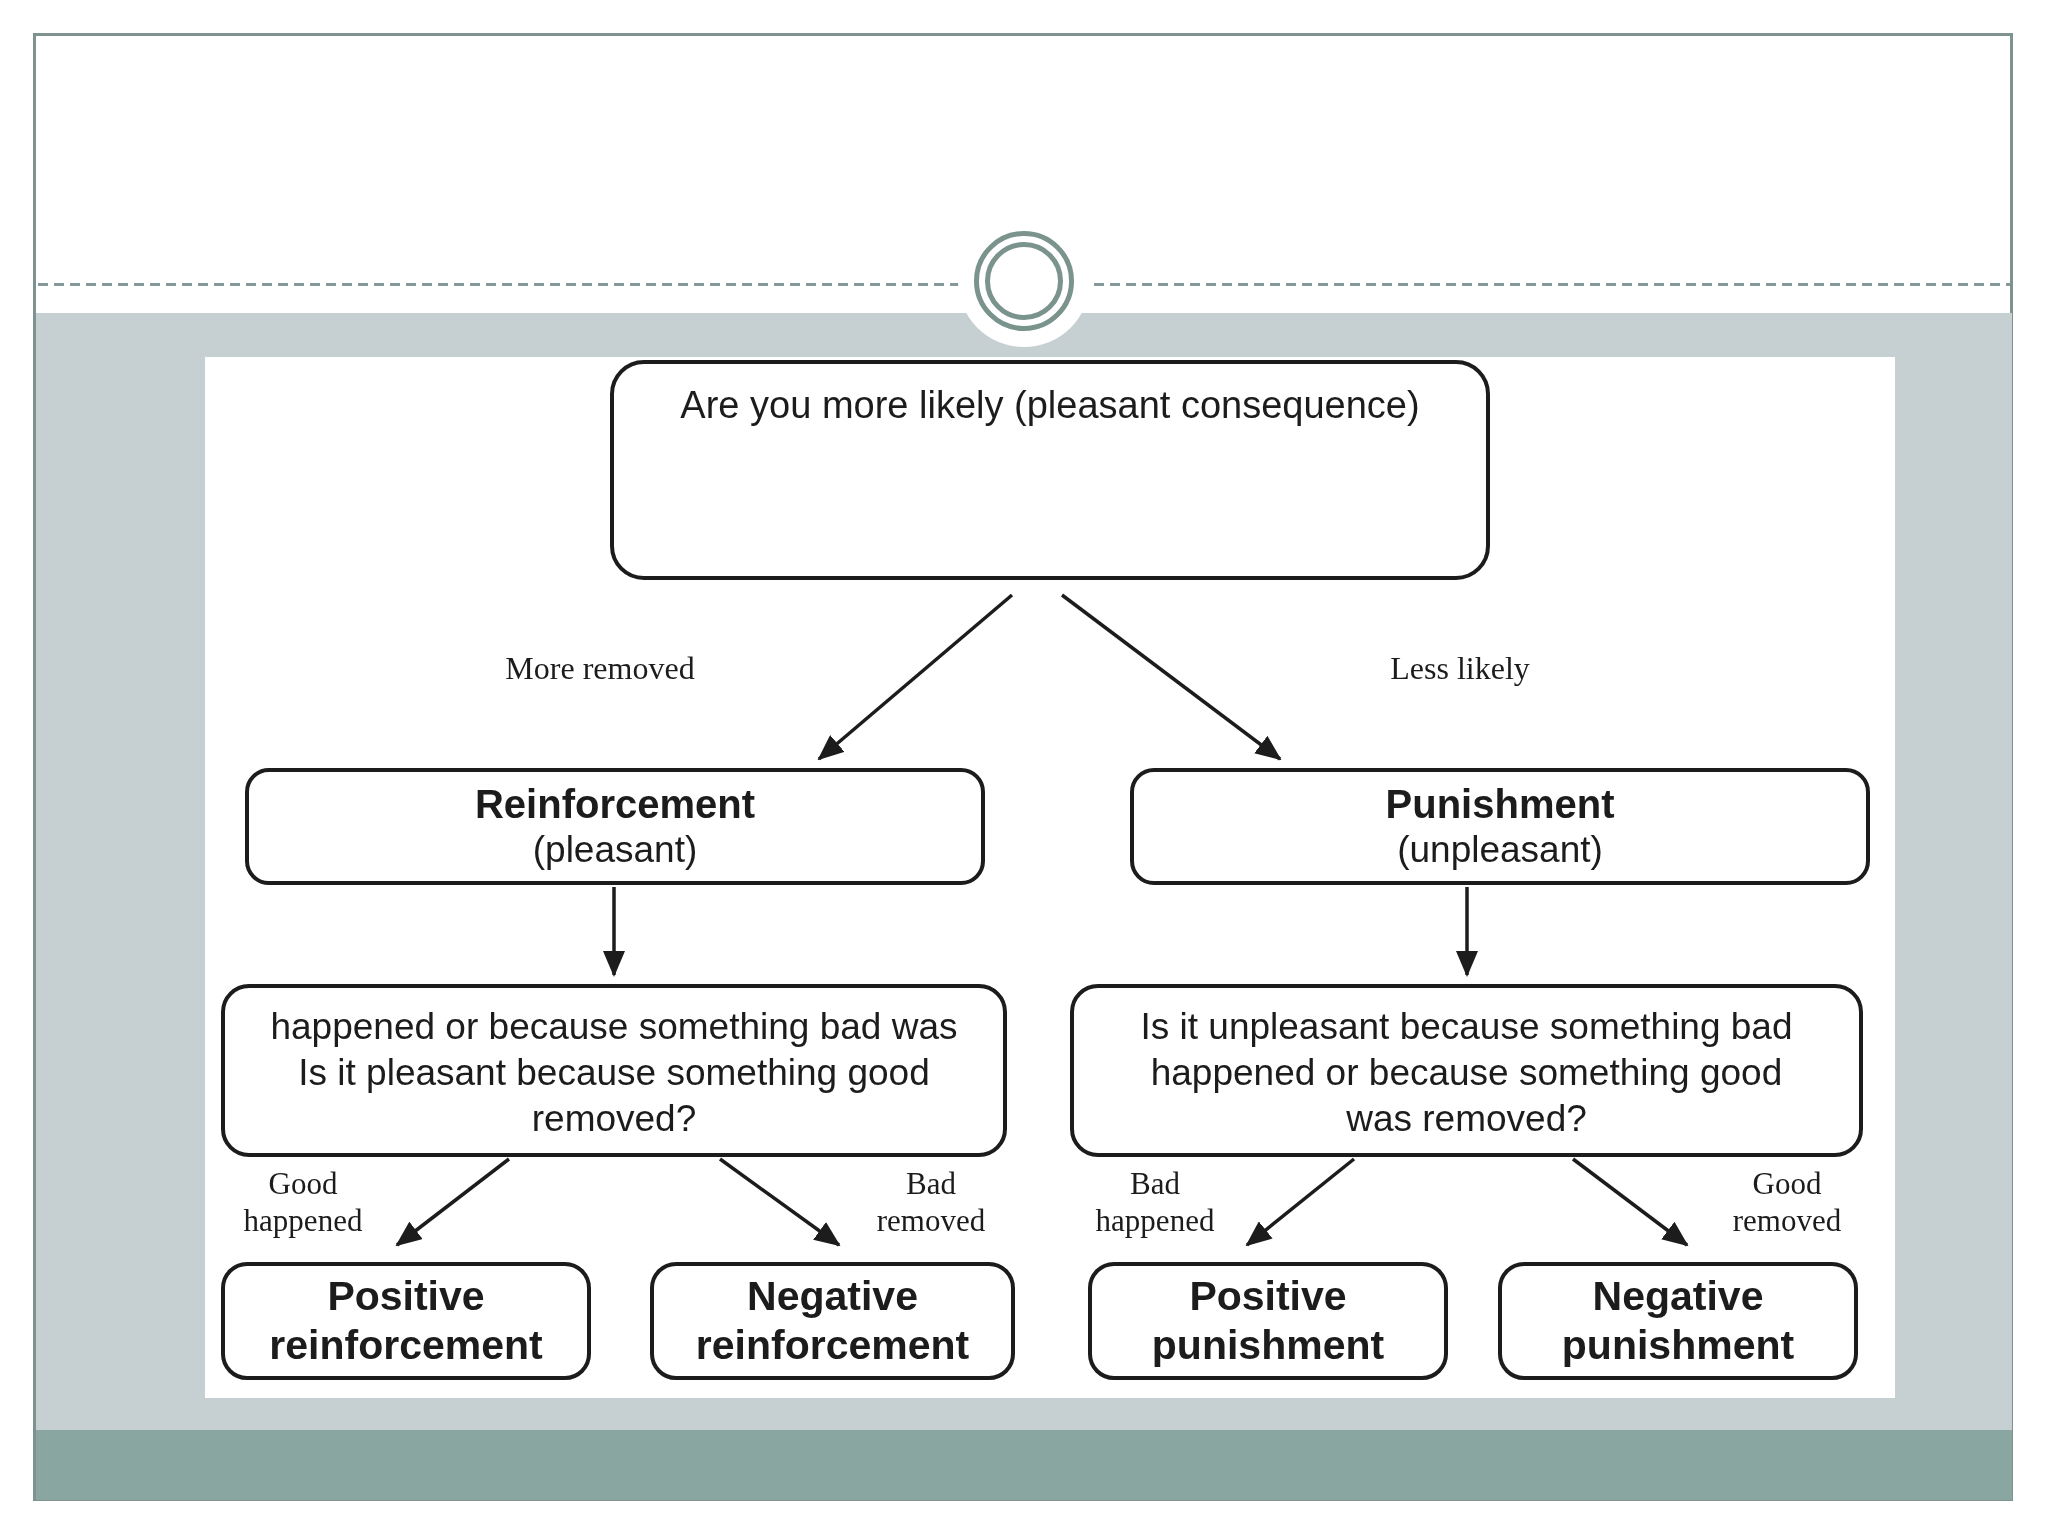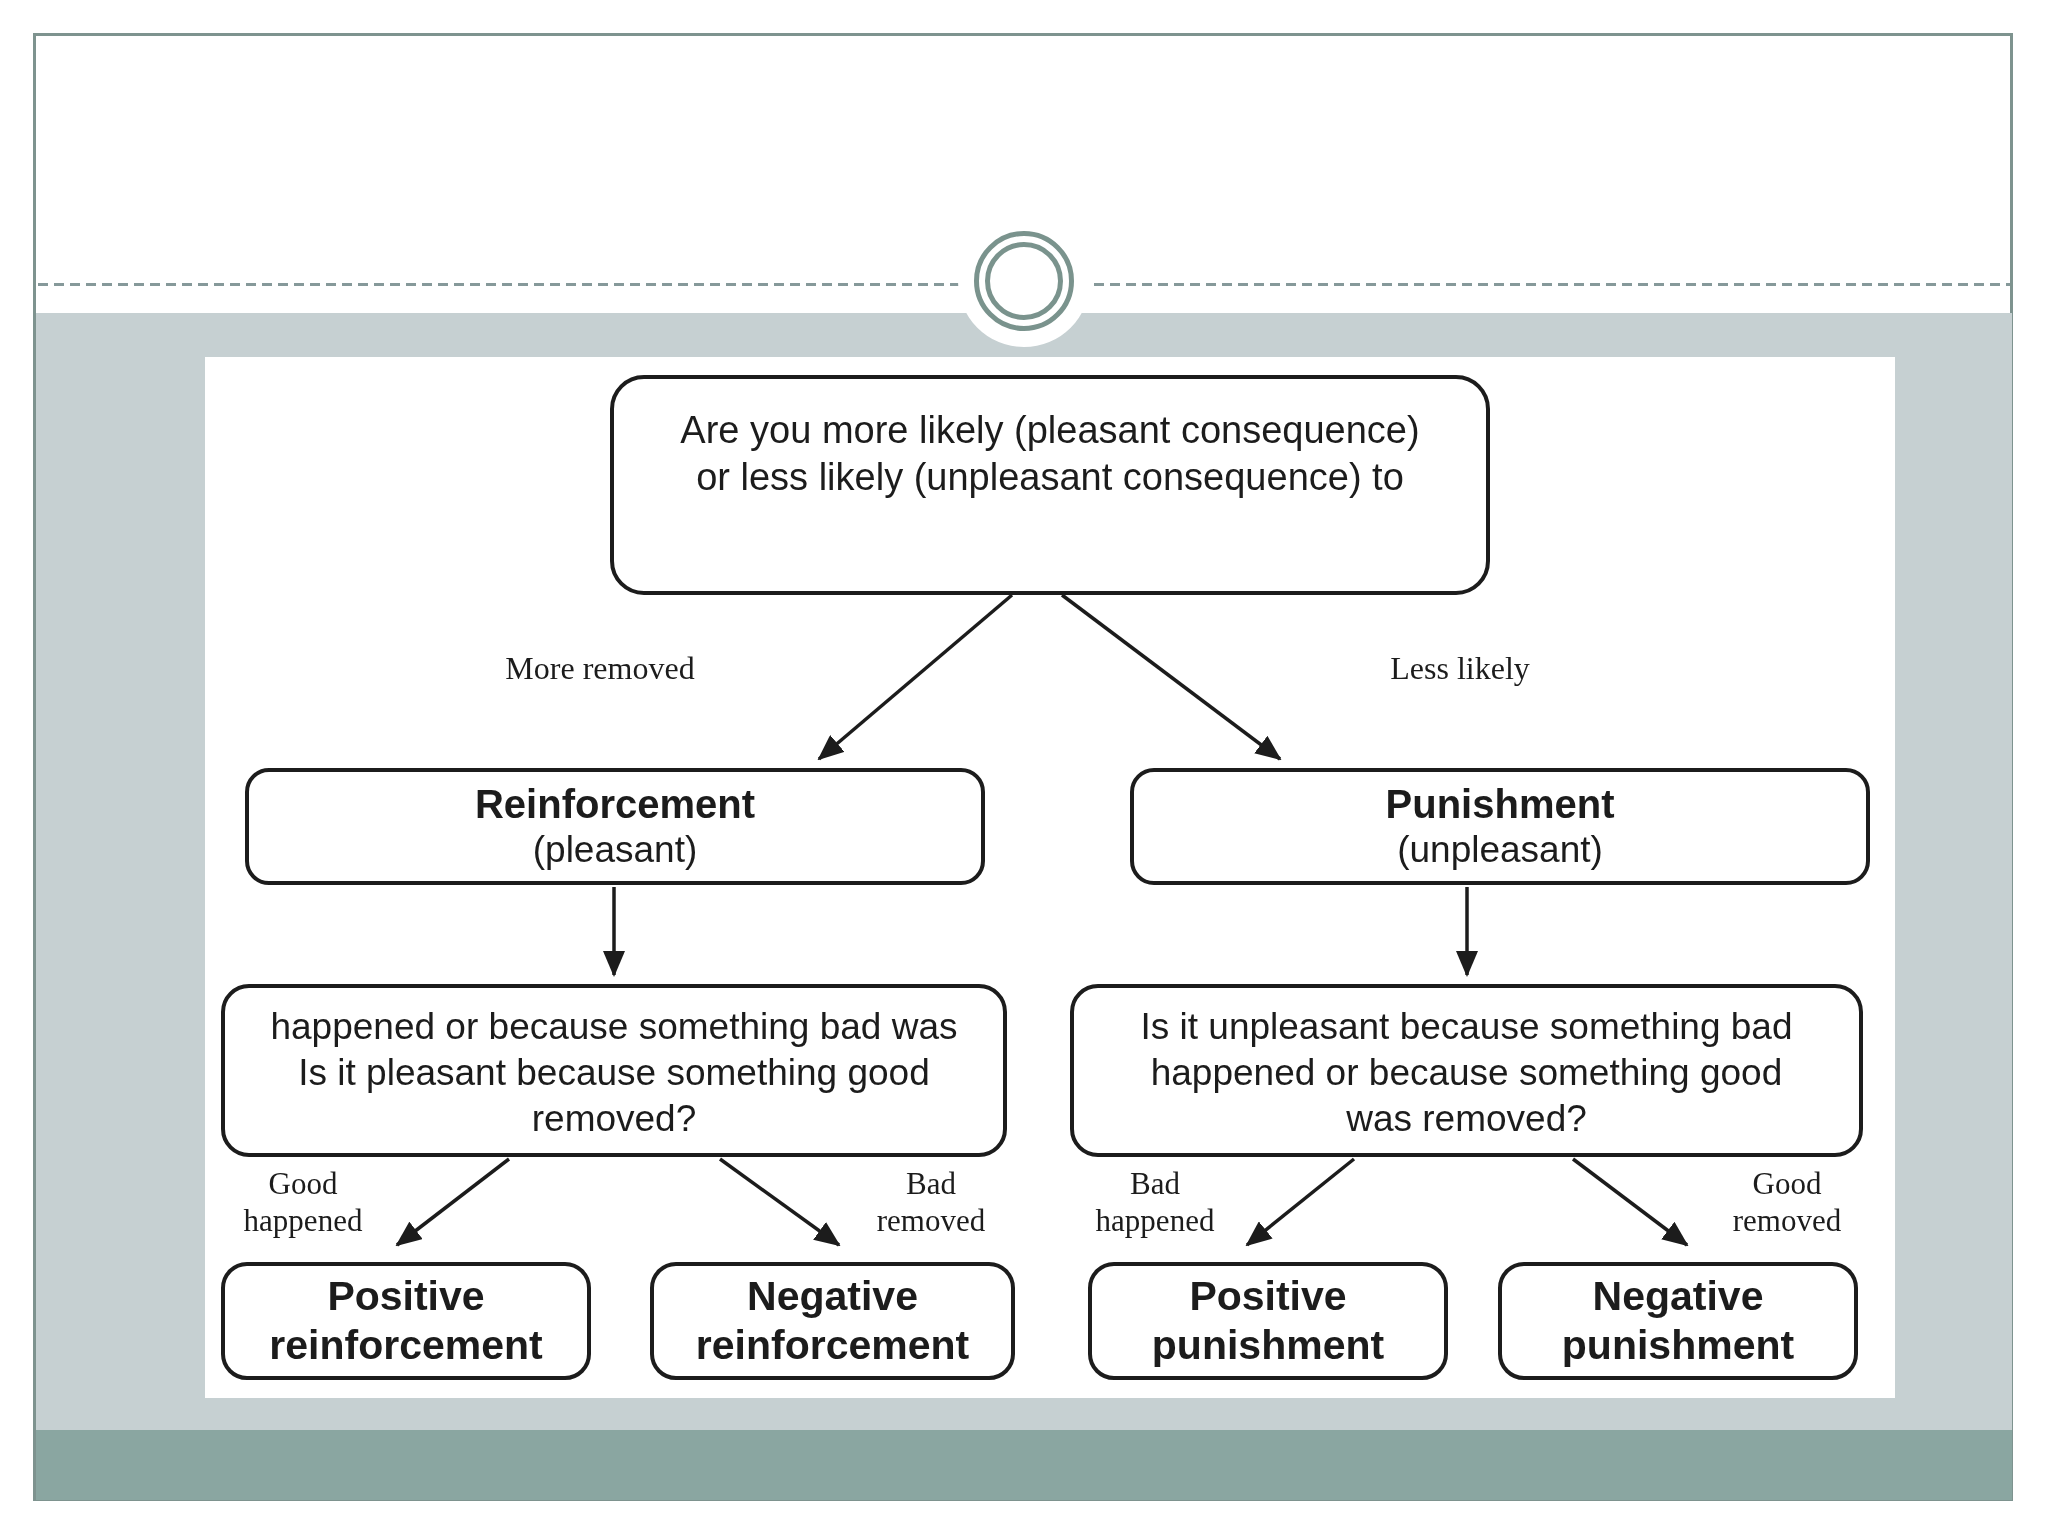--- a/index.html
+++ b/index.html
@@ -38,22 +38,22 @@
   .panel{
     position:absolute;left:205px;top:357px;width:1690px;height:1041px;background:#ffffff;
   }
   .arrows{position:absolute;left:0;top:0;}
   .box{
     position:absolute;background:#ffffff;border:4px solid #1c1c1c;box-sizing:border-box;
     display:flex;flex-direction:column;align-items:center;justify-content:center;
     text-align:center;color:#1c1c1c;
   }
   .box-root{
-    left:405px;top:18px;width:880px;height:220px;border-radius:34px;
-    justify-content:flex-start;padding-top:28px;font-size:38px;line-height:47px;
+    left:405px;top:3px;width:880px;height:220px;border-radius:34px;
+    justify-content:flex-start;padding-top:18px;font-size:38px;line-height:47px;
   }
   .box-l2{width:740px;height:117px;top:411px;border-radius:24px;font-size:37px;line-height:45px;}
   .box-rein{left:40px;}
   .box-pun{left:925px;}
   .l2-title{font-weight:bold;font-size:40px;}
   .box-l3{top:627px;height:173px;border-radius:28px;font-size:37px;line-height:46px;justify-content:flex-start;padding-top:16px;}
   .box-q-left{left:16px;width:786px;}
   .box-q-right{left:865px;width:793px;}
   .box-l4{top:905px;height:118px;border-radius:26px;font-weight:bold;font-size:41px;line-height:49px;}
   .box-o1{left:16px;width:370px;}
@@ -102,21 +102,20 @@
         <line x1="1262" y1="530" x2="1262" y2="618" marker-end="url(#ah)"></line>
         <line x1="304" y1="802" x2="192" y2="888" marker-end="url(#ah)"></line>
         <line x1="515" y1="802" x2="634" y2="888" marker-end="url(#ah)"></line>
         <line x1="1149" y1="802" x2="1042" y2="888" marker-end="url(#ah)"></line>
         <line x1="1368" y1="802" x2="1482" y2="888" marker-end="url(#ah)"></line>
       </g>
     </svg>
 
     <div class="box box-root">
       <div>Are you more likely (pleasant consequence)</div>
-      <div>or less likely (unpleasant consequence) to</div>
     </div>
 
     <div class="slabel branch-label bl-left">More removed</div>
     <div class="slabel branch-label bl-right">Less likely</div>
 
     <div class="box box-l2 box-rein">
       <div class="l2-title">Reinforcement</div>
       <div>(pleasant)</div>
     </div>
     <div class="box box-l2 box-pun">

